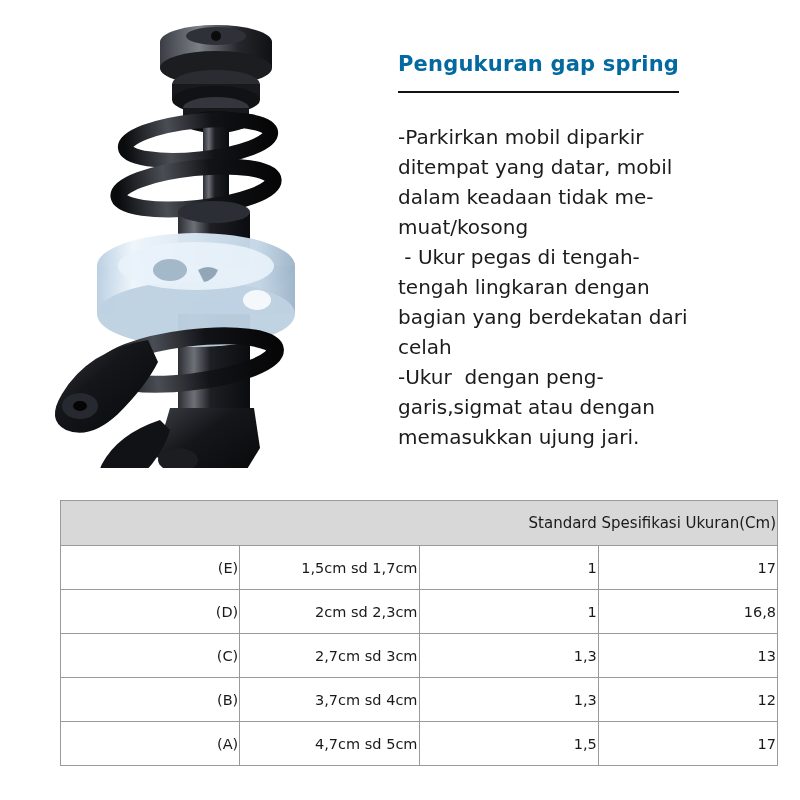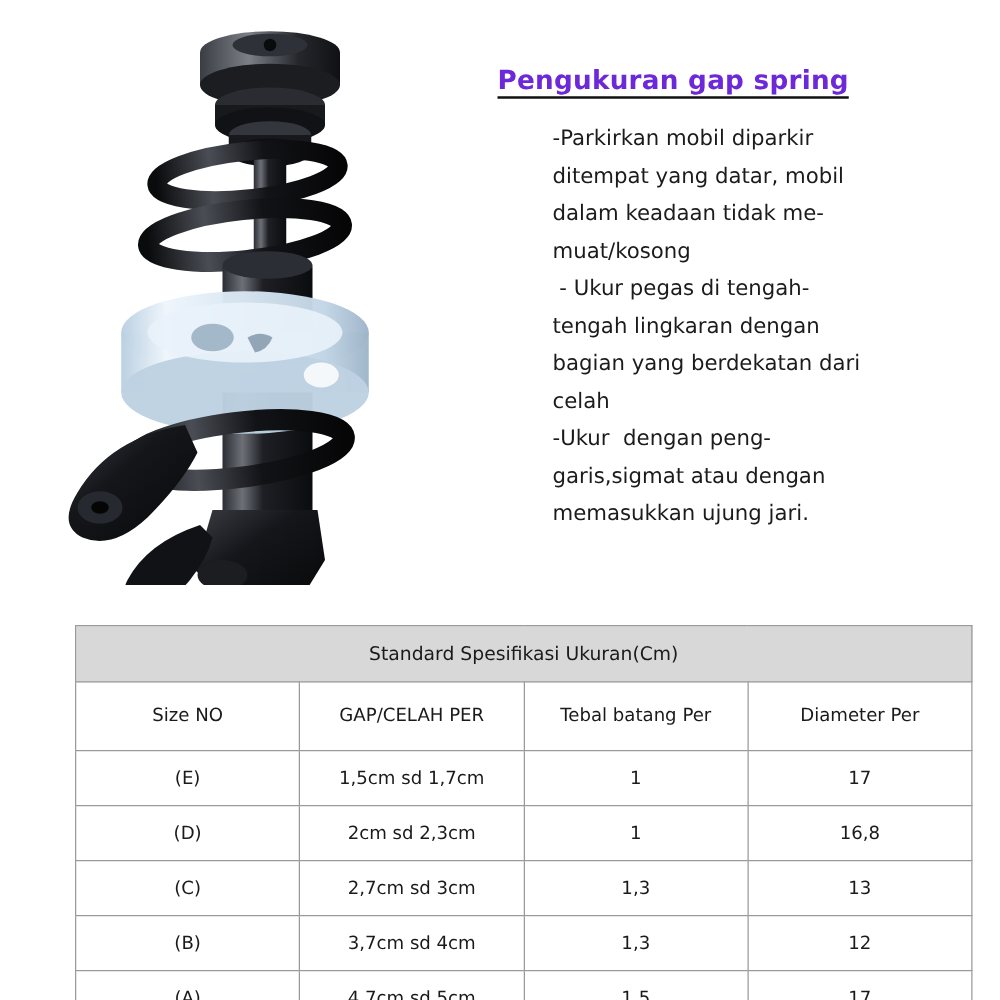--- a/index.html
+++ b/index.html
@@ -49,51 +49,50 @@
   .text-col {
     position: absolute;
     left: 398px;
     top: 52px;
     width: 390px;
   }
   .heading {
     font-family: "DejaVu Sans", sans-serif;
     font-size: 21px;
     font-weight: bold;
-    color: #6d28d9;
+    color: #0369a1;
     letter-spacing: 0.2px;
     display: inline-block;
     border-bottom: 2px solid #111111;
-    padding-bottom: 1px;
-    margin-bottom: 17px;
+    padding-bottom: 15px;
+    margin-bottom: 29px;
   }
   .body-text {
     font-family: "DejaVu Sans", sans-serif;
-    font-size: 17px;
+    font-size: 20px;
     line-height: 30px;
     color: #1b1b1b;
     white-space: pre-wrap;
-    margin-left: 44px;
   }
 
   
   .table-wrap {
     position: absolute;
     left: 60px;
     top: 500px;
     width: 718px;
   }
   table.spec {
     border-collapse: collapse;
     width: 718px;
     table-layout: fixed;
   }
   table.spec td, table.spec th {
     border: 1px solid #9a9a9a;
-    text-align: center;
+    text-align: right;
     font-family: "DejaVu Sans", sans-serif;
     font-weight: normal;
     color: #1a1a1a;
   }
   .tbl-title {
     background: #d8d8d8;
     font-size: 15px;
     height: 42px;
     color: #222222;
   }
@@ -215,26 +214,20 @@
 memasukkan ujung jari.</div>
     </div>
   </div>
 
   <div class="table-wrap">
     <table class="spec">
       <tbody>
         <tr>
           <td class="tbl-title" colspan="4">Standard Spesifikasi Ukuran(Cm)</td>
         </tr>
-        <tr class="hdr-row">
-          <td class="col-size">Size NO</td>
-          <td class="col-gap">GAP/CELAH PER</td>
-          <td class="col-tebal">Tebal batang Per</td>
-          <td class="col-diam">Diameter Per</td>
-        </tr>
         <tr class="data-row">
           <td>(E)</td>
           <td>1,5cm sd 1,7cm</td>
           <td>1</td>
           <td>17</td>
         </tr>
         <tr class="data-row">
           <td>(D)</td>
           <td>2cm sd 2,3cm</td>
           <td>1</td>

